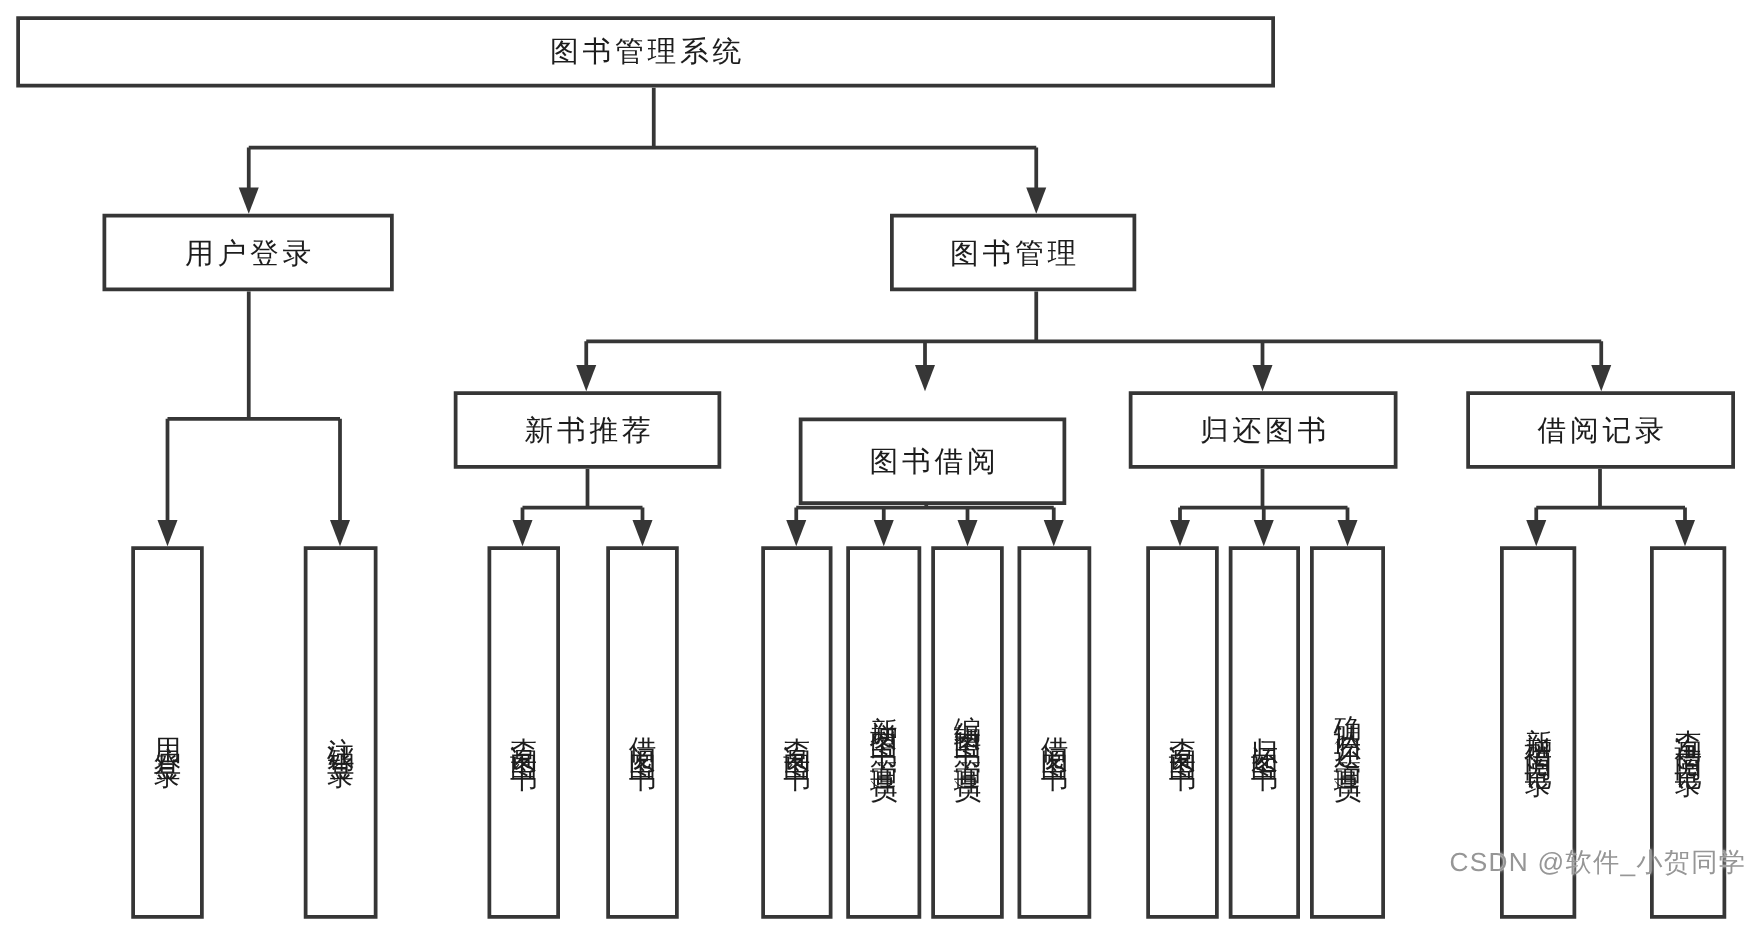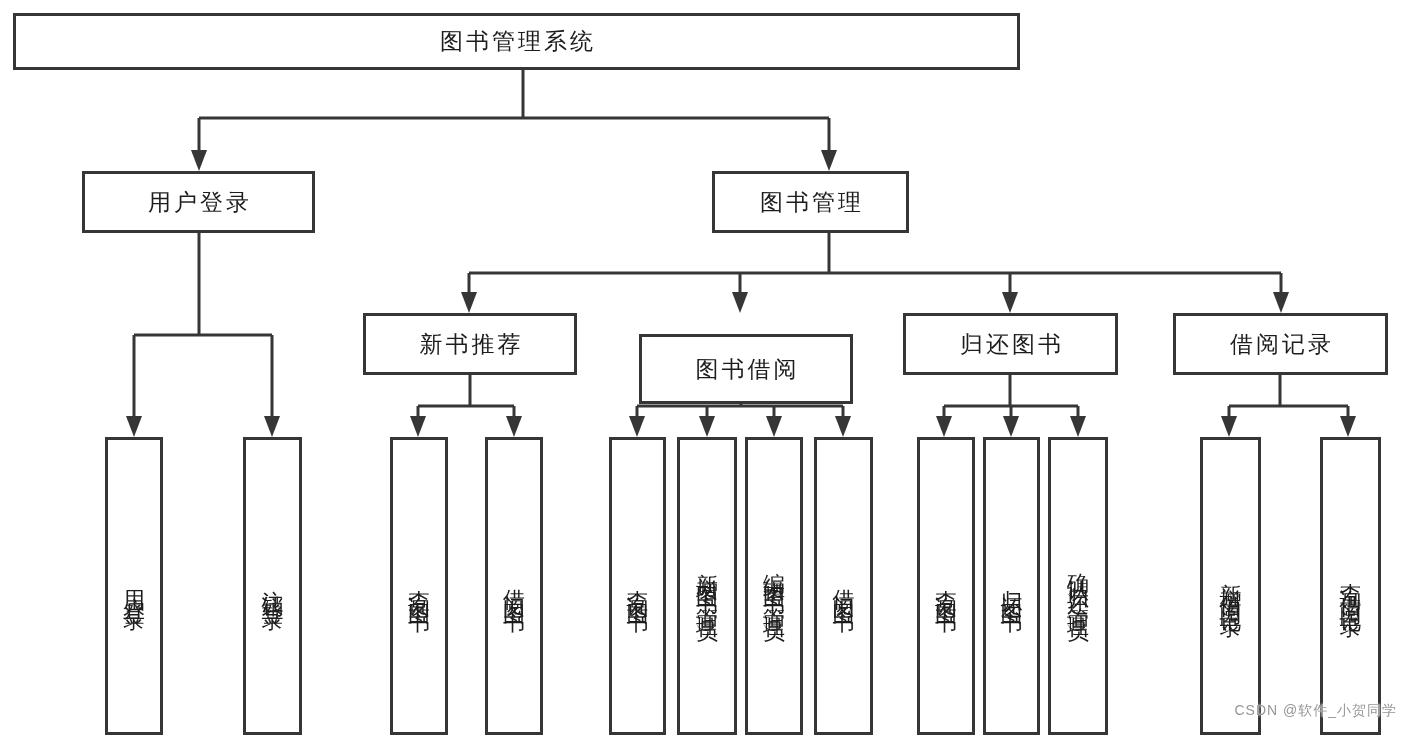--- a/index.html
+++ b/index.html
@@ -54,23 +54,23 @@
     writing-mode: vertical-rl;
     text-orientation: mixed;
     font-size: 22px;
     letter-spacing: 7px;
     line-height: 1;
     white-space: nowrap;
   }
   .watermark {
     position: absolute;
     right: 8px;
-    top: 702px;
+    top: 676px;
     z-index: 5;
-    font-size: 14px;
+    font-size: 21px;
     letter-spacing: 1px;
     color: var(--watermark, #969696);
     text-shadow: 0 0 3px rgba(255,255,255,0.9), 0 0 1px rgba(255,255,255,0.9);
     white-space: nowrap;
   }
 </style>
 </head>
 <body>
 
 <div class="stage">

